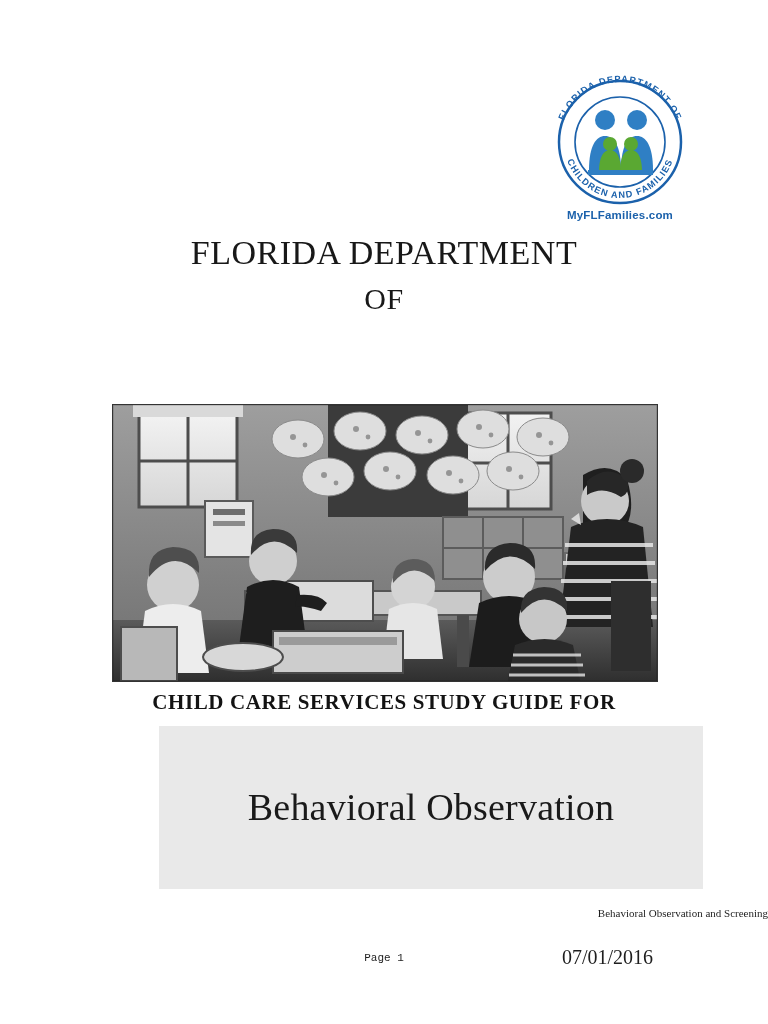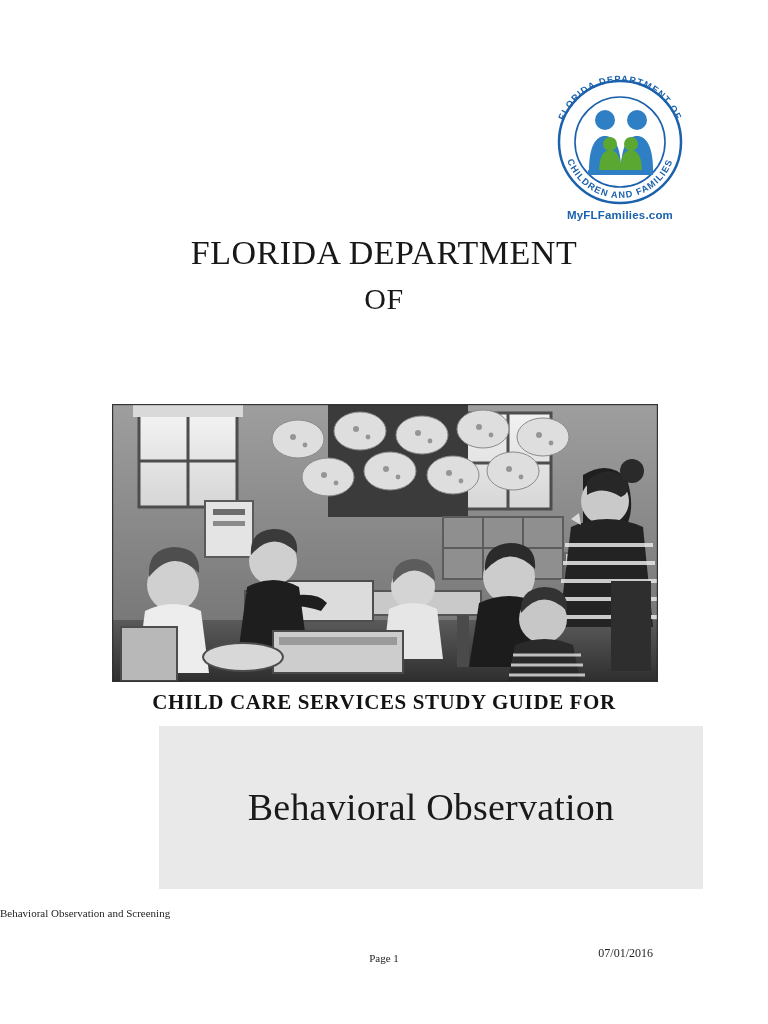--- a/index.html
+++ b/index.html
@@ -99,39 +99,40 @@
     letter-spacing: 0.2px;
   }
   .banner-line.second { }
 
   
   .footer-center {
     position: absolute;
     top: 905px;
     left: 0;
     width: 100%;
-    text-align: left;
+    text-align: right;
     font-size: 11px;
     line-height: 1.5;
     color: #1e1e1e;
   }
   .footer-page {
     position: absolute;
     top: 952px;
     left: 0;
     width: 100%;
     text-align: center;
     font-size: 11px;
     color: #1e1e1e;
+    font-family: Liberation Mono, monospace;
   }
   .footer-date {
     position: absolute;
     top: 946px;
     right: 115px;
-    font-size: 12px;
+    font-size: 20px;
     color: #1e1e1e;
   }
 </style>
 </head>
 <body>
 
 <div class="page">
 
   <div class="logo-wrap">
     <svg class="logo-svg" width="152" height="165" viewBox="0 0 152 165" xmlns="http://www.w3.org/2000/svg" aria-hidden="true">

